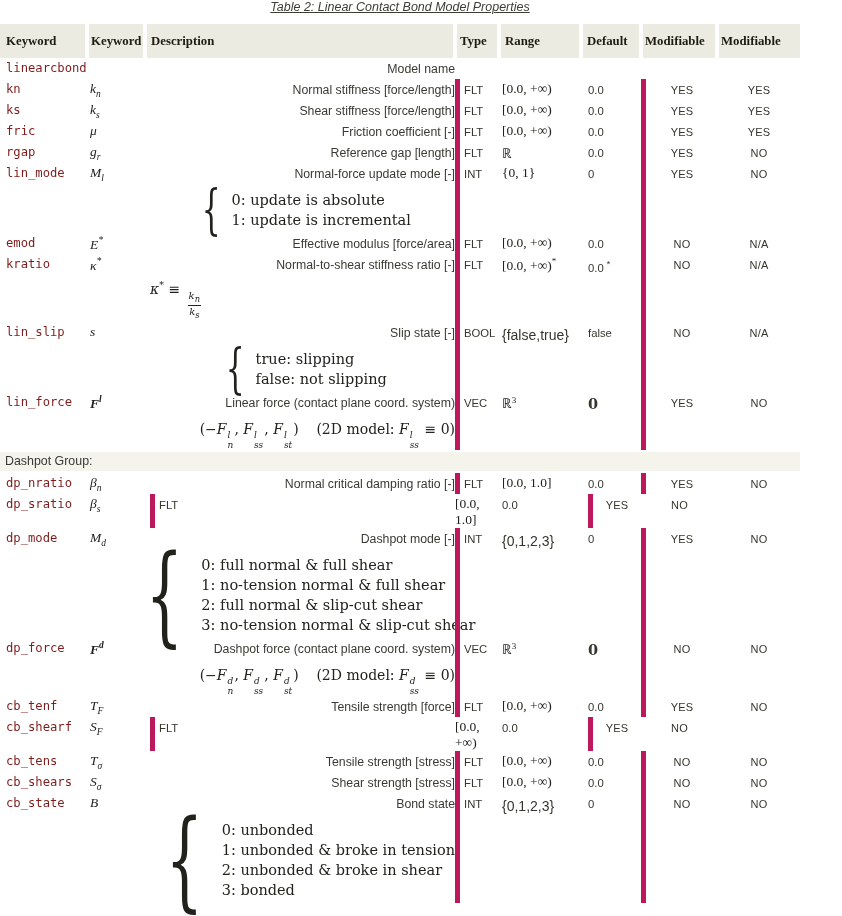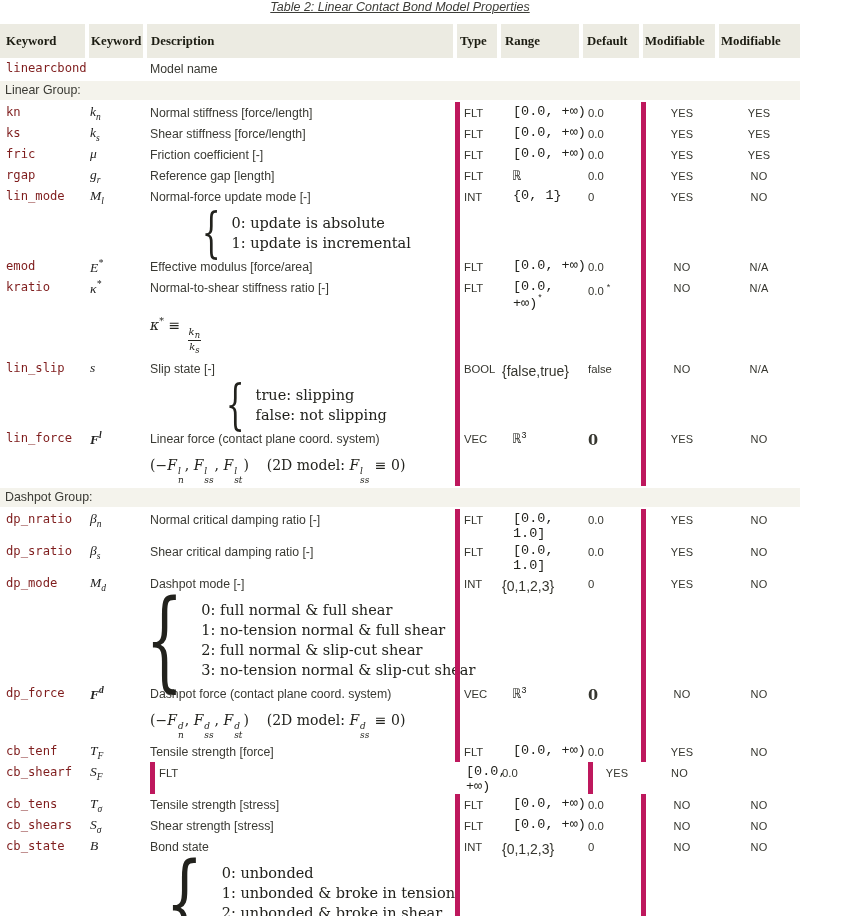--- a/index.html
+++ b/index.html
@@ -15,23 +15,23 @@
   .pl6{padding-left:6px;}.pl4{padding-left:4px;}.pl3{padding-left:3px;}.pl2{padding-left:2px;}
 
   
   .row{display:grid;grid-template-columns:90px 60px 305px 47px 86px 53px 77px 82px;align-items:stretch;}
   .c{box-sizing:border-box;min-height:21px;padding-top:3px;}
   .bl{border-left:5px solid #be185d;}
   .kw{font-family:"DejaVu Sans Mono","Liberation Mono",monospace;font-size:12.2px;color:#7f1d1d;padding-left:6px;white-space:nowrap;}
   .sym{font-family:"Liberation Serif",serif;font-style:italic;font-size:13.5px;color:#222;padding-top:2px;}
   .sym sub{font-size:9.5px;}
   .sym sup{font-size:9.5px;}
-  .desc{font-size:12.3px;color:#3a3a34;line-height:17px;}
+  .desc{font-size:12.3px;color:#3a3a34;line-height:17px;text-align:right;}
   .typ{font-size:11.3px;padding-left:4px;padding-top:5px;}
-  .rng.math{font-family:Liberation Mono, monospace;font-size:13.5px;padding-top:2px;color:#22221d;margin-left:11px;}
+  .rng.math{font-family:Liberation Serif, serif;font-size:13.5px;padding-top:2px;color:#22221d;}
   .rng.sans{font-size:14px;padding-top:5px;}
   .rng sup{font-size:9px;}
   .dft{font-size:11.3px;padding-top:5px;}
   .dft sup{font-size:9px;}
   .yn{font-size:11px;text-align:center;padding-top:5px;letter-spacing:.2px;}
   .b0{font-family:"DejaVu Serif",serif;font-weight:bold;font-size:14.5px;line-height:1;}
 
   
   .section{width:800px;box-sizing:border-box;background:#F4F3EC;height:19px;line-height:19px;font-size:12.4px;color:#3a3a34;padding-left:5px;margin:2px 0;}
 
@@ -71,21 +71,20 @@
       <div class="hcell pl2">Modifiable</div>
         <div class="hgap"></div>
       <div class="hcell pl2">Modifiable</div>
     </div>
     <div id="tbody">
         <div class="row">
           <div class="c kw">linearcbond</div>
           <div class="c sym"></div>
           <div class="c desc">Model name</div>
         </div>
-        <div class="section">Linear Group:</div>
         <div class="row">
           <div class="c kw">kn</div>
           <div class="c sym"><i>k</i><sub><i>n</i></sub></div>
           <div class="c desc"><span>Normal stiffness [force/length]</span></div>
           <div class="c typ bl">FLT</div>
           <div class="c rng math">[0.0, +∞)</div>
           <div class="c dft">0.0</div>
           <div class="c yn bl">YES</div>
           <div class="c yn">YES</div>
         </div>
@@ -237,21 +236,20 @@
           <div class="c desc"><span>Normal critical damping ratio [-]</span></div>
           <div class="c typ bl">FLT</div>
           <div class="c rng math">[0.0, 1.0]</div>
           <div class="c dft">0.0</div>
           <div class="c yn bl">YES</div>
           <div class="c yn">NO</div>
         </div>
         <div class="row">
           <div class="c kw">dp_sratio</div>
           <div class="c sym"><i>β</i><sub><i>s</i></sub></div>
-          <div class="c desc"><span>Shear critical damping ratio [-]</span></div>
           <div class="c typ bl">FLT</div>
           <div class="c rng math">[0.0, 1.0]</div>
           <div class="c dft">0.0</div>
           <div class="c yn bl">YES</div>
           <div class="c yn">NO</div>
         </div>
         <div class="row">
           <div class="c kw">dp_mode</div>
           <div class="c sym"><i>M</i><sub><i>d</i></sub></div>
           <div class="c desc"><span>Dashpot mode [-]</span></div>

